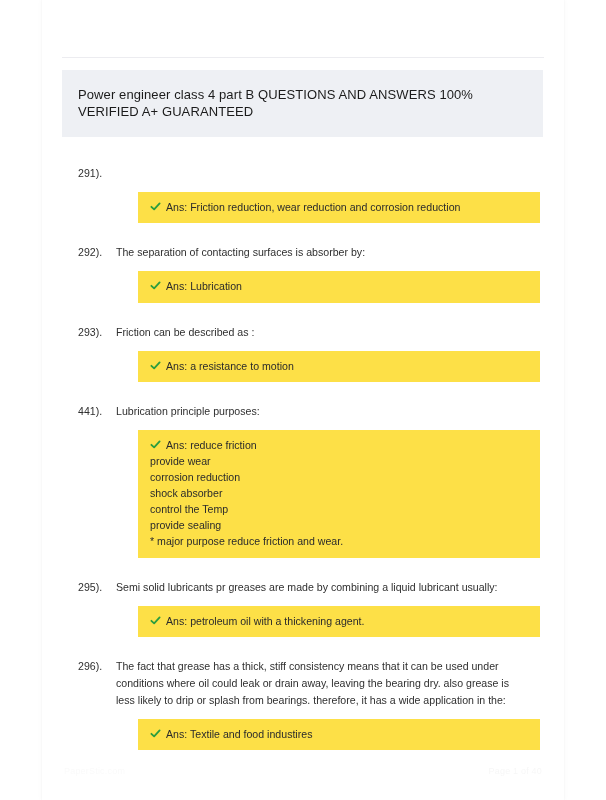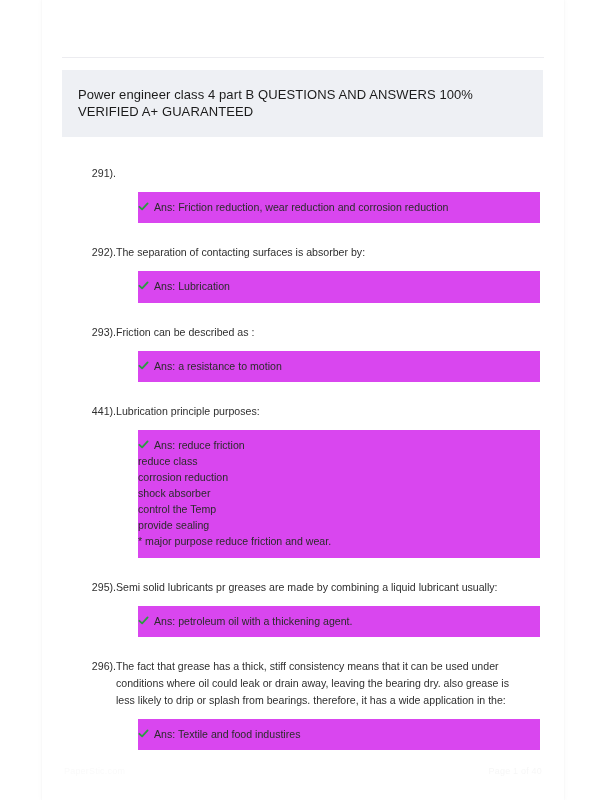--- a/index.html
+++ b/index.html
@@ -71,43 +71,43 @@
   }
 
   .question-row {
     display: flex;
     align-items: flex-start;
     padding-top: 7px;
   }
   .q-number {
     width: 54px;
     flex: 0 0 54px;
-    text-align: right;
+    text-align: left;
     padding-left: 16px;
     box-sizing: border-box;
     font-size: 10.6px;
     color: #2f2f2f;
     line-height: 1.62;
     white-space: nowrap;
   }
   .q-text {
     flex: 1 1 auto;
     font-size: 10.6px;
     color: #2f2f2f;
     line-height: 1.62;
     padding-right: 16px;
     box-sizing: border-box;
   }
 
   .answer-box {
     margin-top: 10px;
     margin-left: 76px;
     margin-right: 4px;
-    background: #d946ef;
-    padding: 7px 10px 8px 0;
+    background: #fde047;
+    padding: 7px 10px 8px 12px;
     box-sizing: border-box;
   }
   .answer-line {
     font-size: 10.6px;
     color: #2b2b2b;
     line-height: 1.52;
     white-space: pre-wrap;
   }
   .answer-first {
     display: flex;
@@ -191,21 +191,21 @@
       </div>
       <div class="qa-block">
         <div class="question-row">
           <div class="q-number">441).</div>
           <div class="q-text">Lubrication principle purposes:</div>
         </div>
         <div class="answer-box">
           <div class="answer-line answer-first"><span class="check-icon"><svg width="11" height="11" viewBox="0 0 16 16" aria-hidden="true">
                 <path d="M2 8.4 L6 12.2 L14 3.4" fill="none" stroke="#2a9d3f" stroke-width="2.6" stroke-linecap="round" stroke-linejoin="round"></path>
               </svg></span><span>Ans: reduce friction</span></div>
-          <div class="answer-line">reduce class</div>
+          <div class="answer-line">provide wear</div>
           <div class="answer-line">corrosion reduction</div>
           <div class="answer-line">shock absorber</div>
           <div class="answer-line">control the Temp</div>
           <div class="answer-line">provide sealing</div>
           <div class="answer-line">* major purpose reduce friction and wear.</div>
         </div>
       </div>
       <div class="qa-block">
         <div class="question-row">
           <div class="q-number">295).</div>

